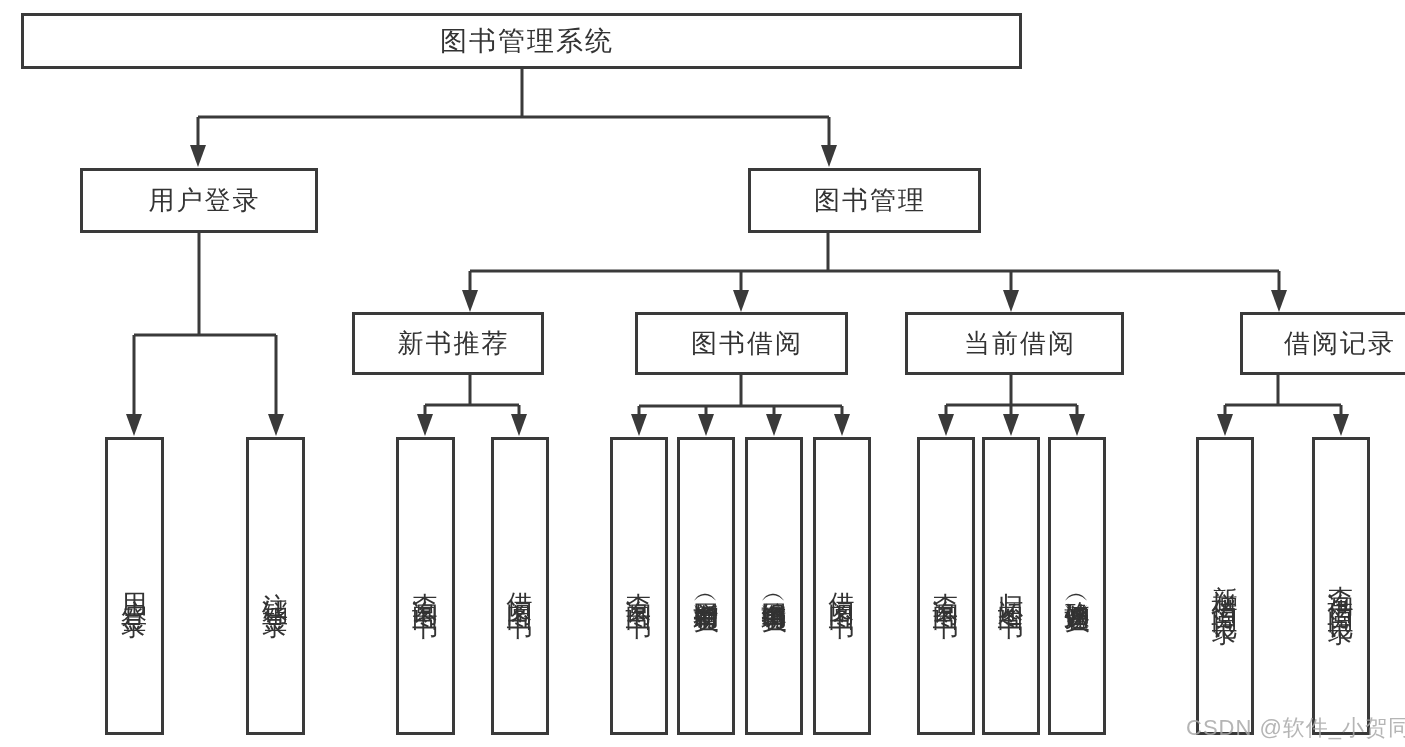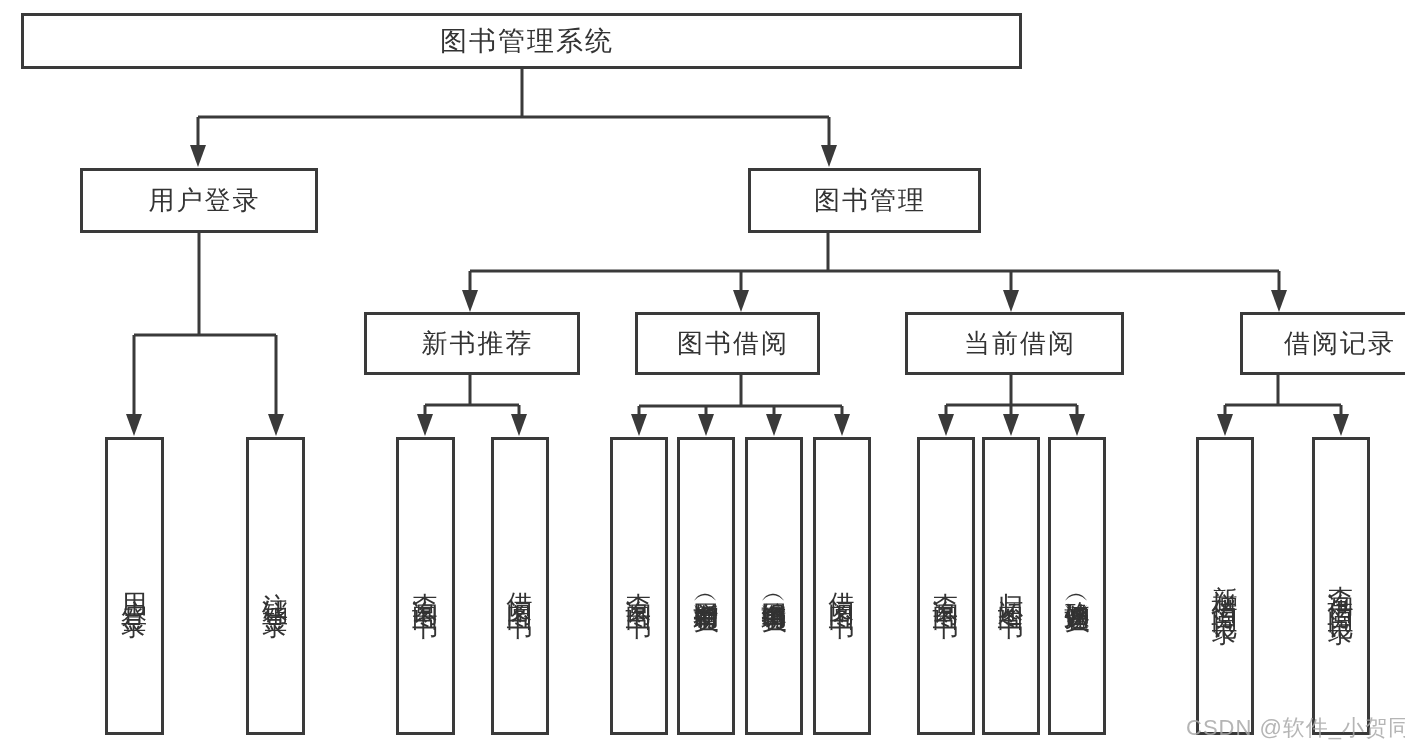--- a/index.html
+++ b/index.html
@@ -95,24 +95,24 @@
     <span>图书管理系统</span>
   </div>
 
   <div class="node h-node" style="left:80px;top:168px;width:238px;height:65px">
     <span>用户登录</span>
   </div>
   <div class="node h-node" style="left:748px;top:168px;width:233px;height:65px">
     <span>图书管理</span>
   </div>
 
-  <div class="node h-node" style="left:364px;top:312px;width:216px;height:63px">
+  <div class="node h-node" style="left:352px;top:312px;width:192px;height:63px">
     <span>新书推荐</span>
   </div>
-  <div class="node h-node" style="left:635px;top:312px;width:185px;height:63px">
+  <div class="node h-node" style="left:635px;top:312px;width:213px;height:63px">
     <span>图书借阅</span>
   </div>
   <div class="node h-node" style="left:905px;top:312px;width:219px;height:63px">
     <span>当前借阅</span>
   </div>
   <div class="node h-node" style="left:1240px;top:312px;width:189px;height:63px">
     <span>借阅记录</span>
   </div>
 
   <div class="node leaf" style="left:105px;top:437px;width:59px;height:298px">

